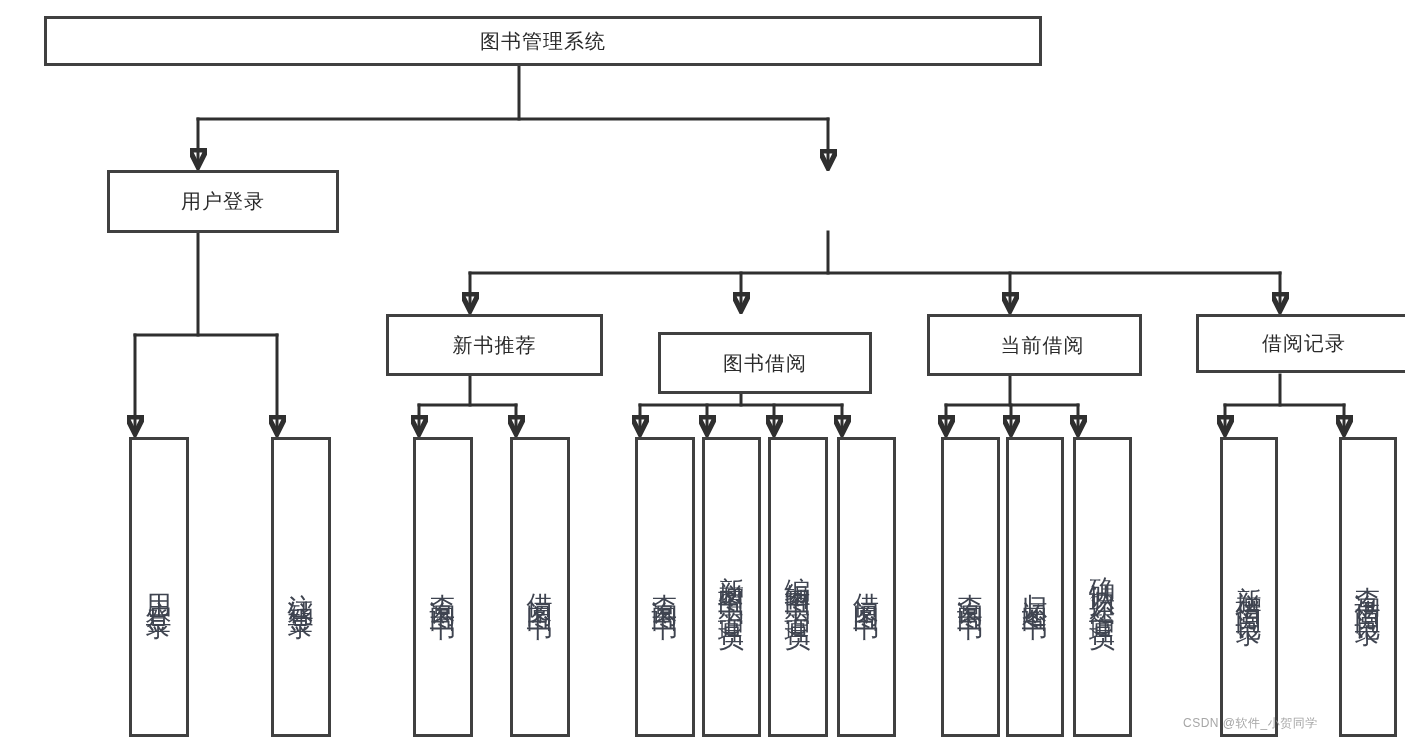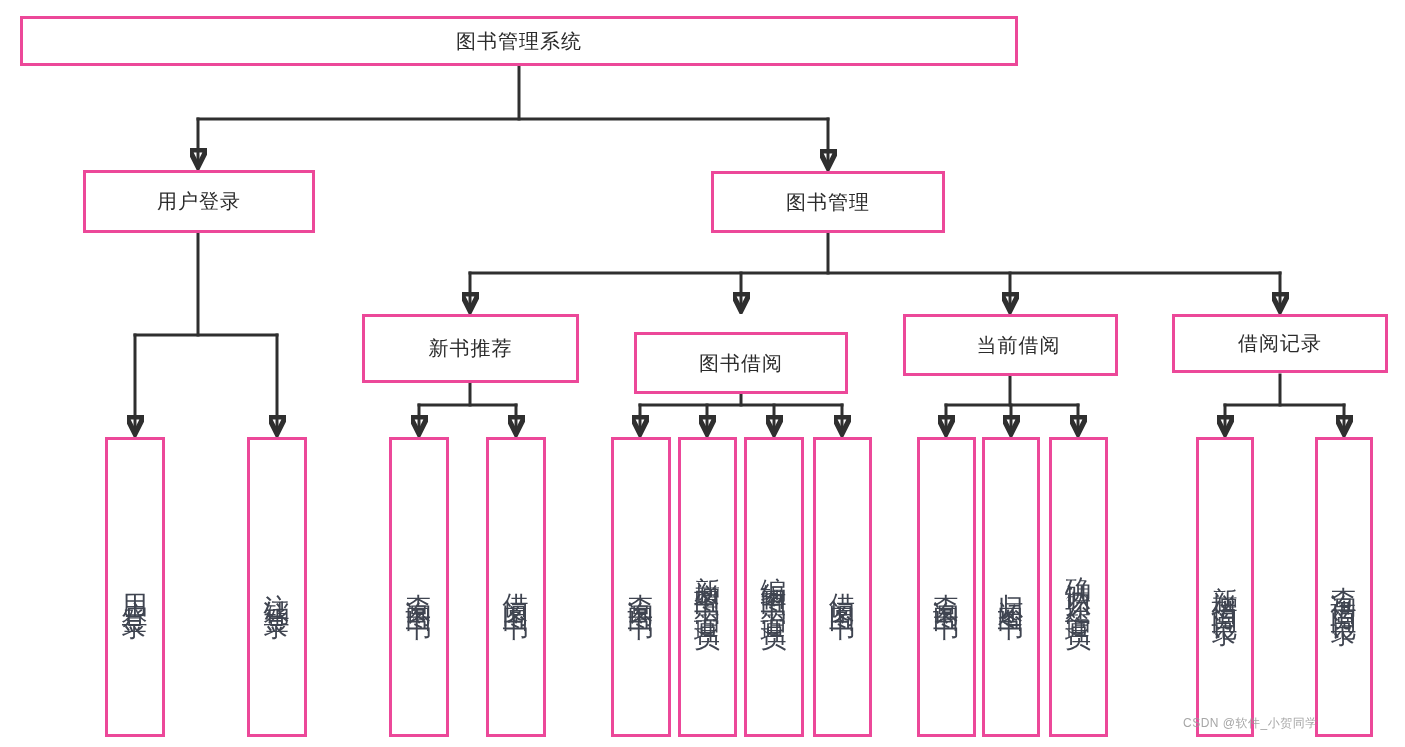--- a/index.html
+++ b/index.html
@@ -8,39 +8,39 @@
     width:1405px;height:747px;
     background:#ffffff;
     overflow:hidden;
     font-family:"Liberation Sans","DejaVu Sans",sans-serif;
   }
   .wires{position:absolute;left:0;top:0;width:1405px;height:747px;}
   .wires path{stroke:#2f2f2f;stroke-width:3;fill:none;stroke-linecap:square;}
   .box{
     position:absolute;
     background:#ffffff;
-    border:3px solid #ec4899;
+    border:3px solid #404040;
     box-sizing:border-box;
-    display:flex;align-items:center;justify-content:center;
+    display:flex;align-items:center;justify-content:center;margin-left:24px;
   }
   .h-label{
     font-size:20px;color:#2b2b2b;letter-spacing:1px;white-space:nowrap;
   }
   .v-label{
     writing-mode:vertical-rl;
     text-orientation:mixed;
     font-size:26px;color:#3f4450;
     letter-spacing:7px;line-height:1;
     white-space:nowrap;
   }
   
   #n-root {left:20px;  top:16px;  width:998px; height:50px;}
   #n-l2-0 {left:83px;  top:170px; width:232px; height:63px;}
   #n-l2-1 {left:711px; top:171px; width:234px; height:62px;}
-  #n-l3-0 {left:362px; top:314px; width:217px; height:69px;}
+  #n-l3-0 {left:362px; top:314px; width:217px; height:62px;}
   #n-l3-1 {left:634px; top:332px; width:214px; height:62px;}
   #n-l3-2 {left:903px; top:314px; width:215px; height:62px;padding-left:16px;}
   #n-l3-3 {left:1172px;top:314px; width:216px; height:59px;}
   .leaf{top:437px;height:300px;width:60px;}
   #n-a0{left:105px;} #n-a1{left:247px;}
   #n-b0{left:389px;} #n-b1{left:486px;}
   #n-c0{left:611px;} #n-c1{left:678px;width:59px;} #n-c2{left:744px;} #n-c3{left:813px;width:59px;}
   #n-d0{left:917px;width:59px;} #n-d1{left:982px;width:58px;} #n-d2{left:1049px;width:59px;}
   #n-e0{left:1196px;width:58px;} #n-e1{left:1315px;width:58px;}
   .watermark{
@@ -102,23 +102,20 @@
     <path d="M1344,405 V434" marker-end="url(#arw)"></path>
   </svg>
 
   <div class="box" id="n-root">
     <span class="h-label">图书管理系统</span>
   </div>
 
   <div class="box" id="n-l2-0">
     <span class="h-label">用户登录</span>
   </div>
-  <div class="box" id="n-l2-1">
-    <span class="h-label">图书管理</span>
-  </div>
 
   <div class="box" id="n-l3-0">
     <span class="h-label">新书推荐</span>
   </div>
   <div class="box" id="n-l3-1">
     <span class="h-label">图书借阅</span>
   </div>
   <div class="box" id="n-l3-2">
     <span class="h-label">当前借阅</span>
   </div>

